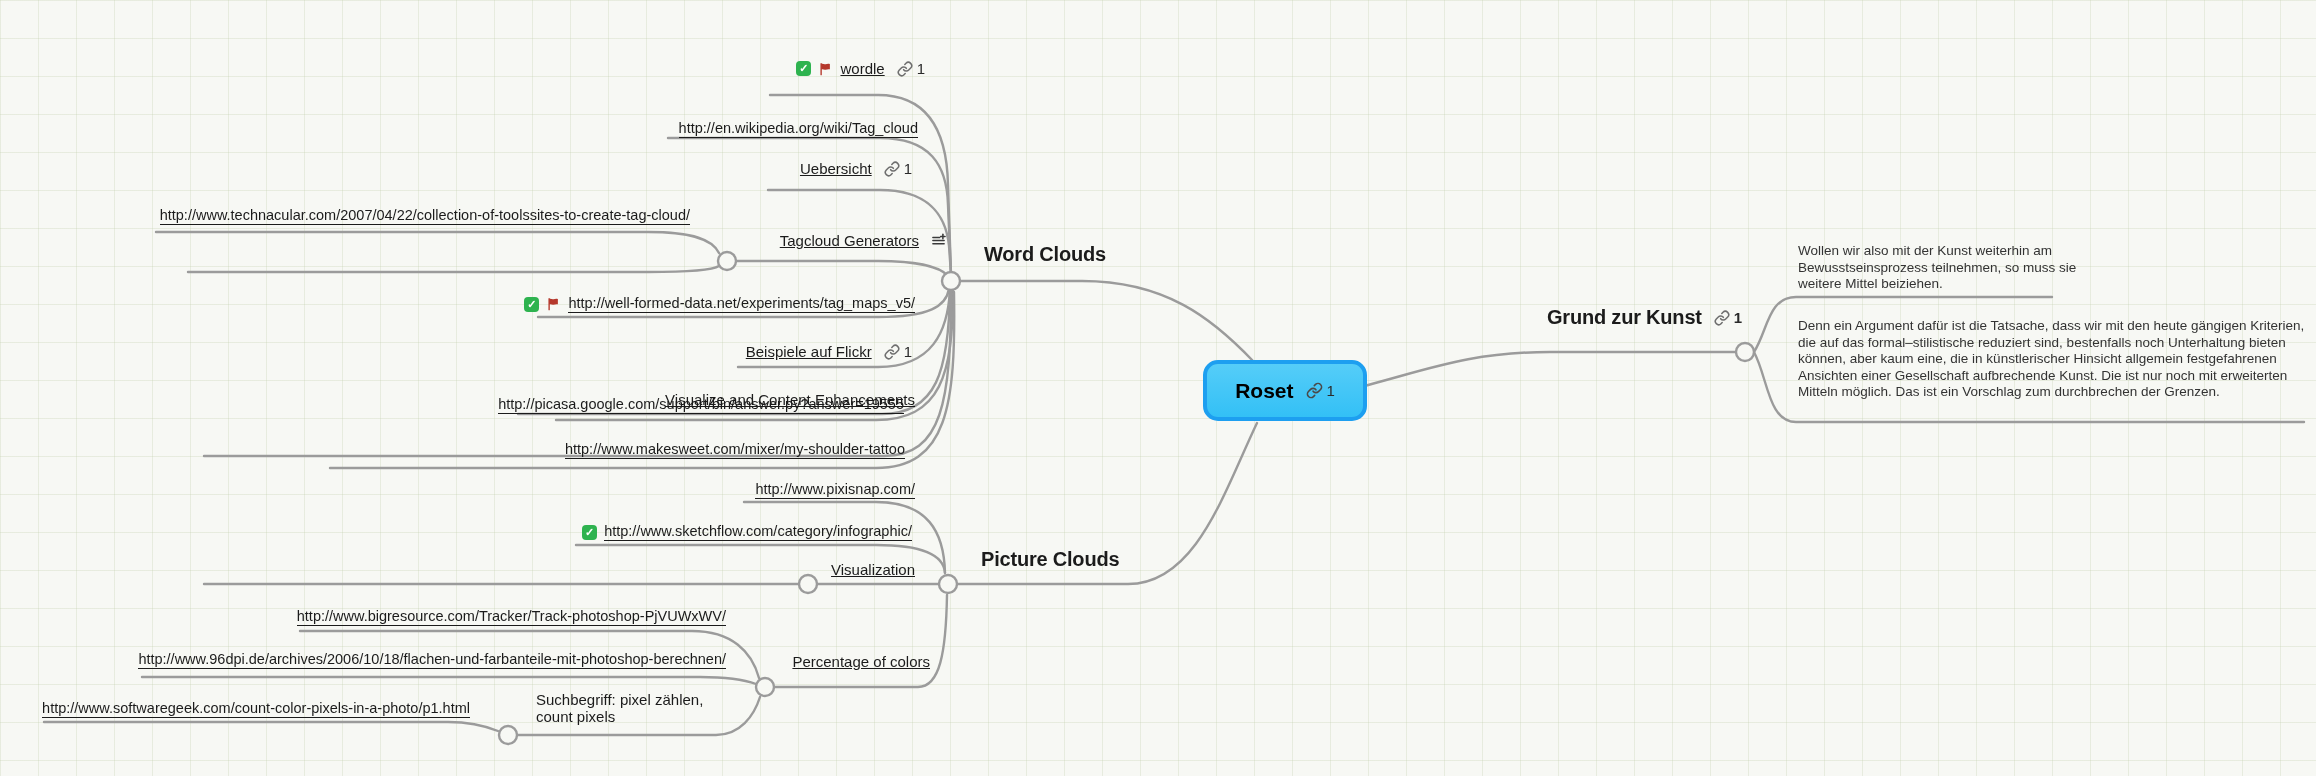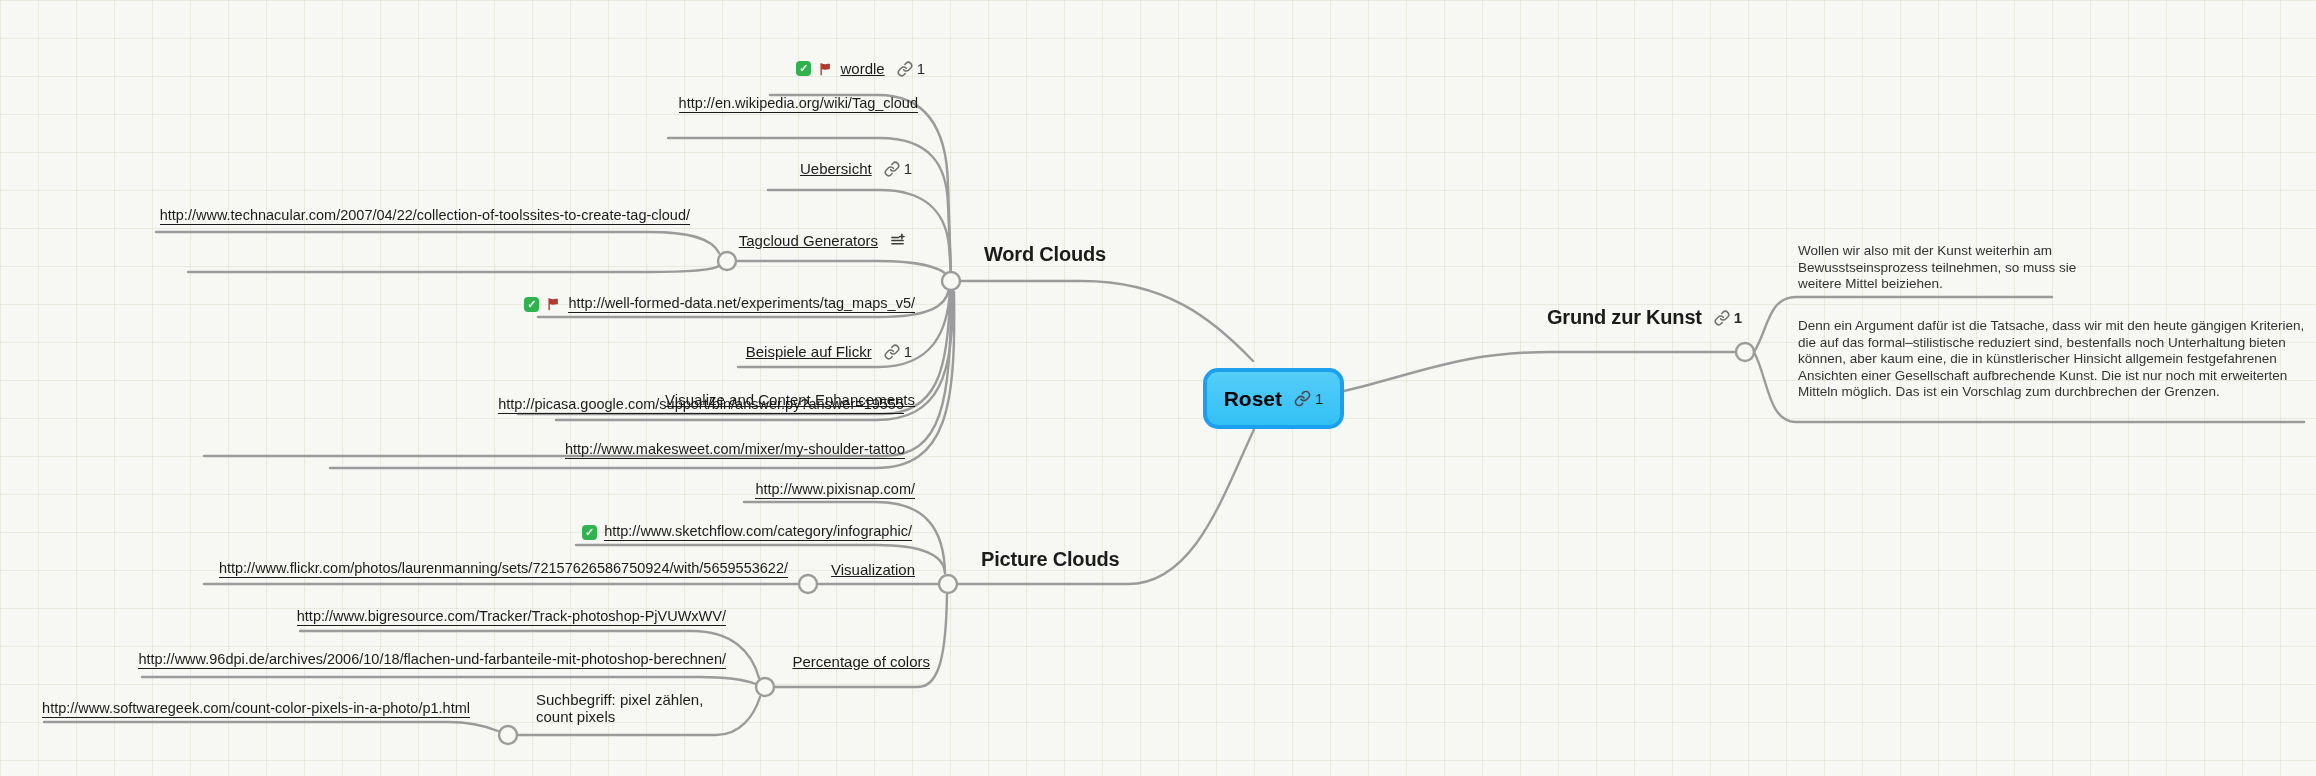--- a/index.html
+++ b/index.html
@@ -20,24 +20,24 @@
   .link{font-size:14.5px;border-bottom:1.6px solid #1b1b1b;padding-bottom:1px;cursor:pointer;}
   .big{font-size:20px;font-weight:bold;letter-spacing:-0.2px;}
   .cnt{font-size:15px;color:#2a2a2a;margin-left:4px;}
   .licon{margin-left:12px;display:inline-flex;}
   .micon{margin-right:7px;display:inline-flex;align-items:center;}
   .check{width:15px;height:15px;background:#2eb34f;border-radius:4px;color:#fff;
          font-size:11px;font-weight:bold;display:inline-flex;align-items:center;
          justify-content:center;line-height:1;}
   .note{font-size:13.5px;line-height:16.5px;color:#333;white-space:normal;}
   .root{
-    position:absolute;left:1203px;top:360px;width:141px;height:61px;
+    position:absolute;left:1203px;top:360px;width:164px;height:61px;
     background:linear-gradient(#55cdf8,#33c0f6);
     border:4px solid #1d9ff0;border-radius:15px;box-sizing:border-box;
-    display:flex;align-items:center;justify-content:center;cursor:pointer;margin-top:8px;
+    display:flex;align-items:center;justify-content:center;cursor:pointer;
   }
   .root .t{font-size:21px;font-weight:bold;color:#000;}
   .wrap2{width:195px;white-space:normal;font-size:15px;line-height:17px;}
 </style>
 </head>
 <body>
 
 <div id="canvas">
 
   <svg class="wires" width="2316" height="776" viewBox="0 0 2316 776" fill="none" stroke="#9b9b9b" stroke-width="2.4" stroke-linecap="round">
@@ -128,40 +128,40 @@
     <span class="lbl">wordle</span>
     <span class="licon">
       <svg width="16" height="16" viewBox="0 0 24 24" fill="none" stroke="#6f6f6f" stroke-width="2.3" stroke-linecap="round" stroke-linejoin="round">
           <path d="M10 13a5 5 0 0 0 7.54.54l3-3a5 5 0 0 0-7.07-7.07l-1.72 1.71"></path>
           <path d="M14 11a5 5 0 0 0-7.54-.54l-3 3a5 5 0 0 0 7.07 7.07l1.71-1.71"></path>
         </svg>
     </span>
     <span class="cnt">1</span>
   </div>
 
-  <div class="n" style="right:1398px;top:95px;justify-content:flex-end;">
+  <div class="n" style="right:1398px;top:120px;justify-content:flex-end;">
     <span class="link">http://en.wikipedia.org/wiki/Tag_cloud</span>
   </div>
 
   <div class="n" style="right:1404px;top:160px;">
     <span class="lbl">Uebersicht</span>
     <span class="licon">
       <svg width="16" height="16" viewBox="0 0 24 24" fill="none" stroke="#6f6f6f" stroke-width="2.3" stroke-linecap="round" stroke-linejoin="round">
           <path d="M10 13a5 5 0 0 0 7.54.54l3-3a5 5 0 0 0-7.07-7.07l-1.72 1.71"></path>
           <path d="M14 11a5 5 0 0 0-7.54-.54l-3 3a5 5 0 0 0 7.07 7.07l1.71-1.71"></path>
         </svg>
     </span>
     <span class="cnt">1</span>
   </div>
 
   <div class="n" style="right:1626px;top:207px;">
     <span class="link">http://www.technacular.com/2007/04/22/collection-of-toolssites-to-create-tag-cloud/</span>
   </div>
 
-  <div class="n" style="right:1411px;top:232px;">
+  <div class="n" style="right:1370px;top:232px;">
     <span class="lbl">Tagcloud Generators</span>
     <span class="licon">
       <svg width="15" height="15" viewBox="0 0 24 24" fill="none" stroke="#3a3a3a" stroke-width="2.4" stroke-linecap="round">
           <path d="M3 7h11"></path>
           <path d="M3 12h18"></path>
           <path d="M3 17h18"></path>
           <path d="M19 2v7"></path>
           <path d="M15.5 5.5h7"></path>
         </svg>
     </span>
@@ -203,23 +203,20 @@
 
   <div class="n" style="right:1401px;top:481px;">
     <span class="link">http://www.pixisnap.com/</span>
   </div>
 
   <div class="n" style="right:1404px;top:523px;">
     <span class="micon check">✓</span>
     <span class="link">http://www.sketchflow.com/category/infographic/</span>
   </div>
 
-  <div class="n" style="right:1528px;top:560px;">
-    <span class="link">http://www.flickr.com/photos/laurenmanning/sets/72157626586750924/with/5659553622/</span>
-  </div>
   <div class="n" style="right:1401px;top:561px;">
     <span class="lbl">Visualization</span>
   </div>
 
   <div class="n" style="right:1590px;top:608px;">
     <span class="link">http://www.bigresource.com/Tracker/Track-photoshop-PjVUWxWV/</span>
   </div>
 
   <div class="n" style="right:1590px;top:651px;">
     <span class="link">http://www.96dpi.de/archives/2006/10/18/flachen-und-farbanteile-mit-photoshop-berechnen/</span>

